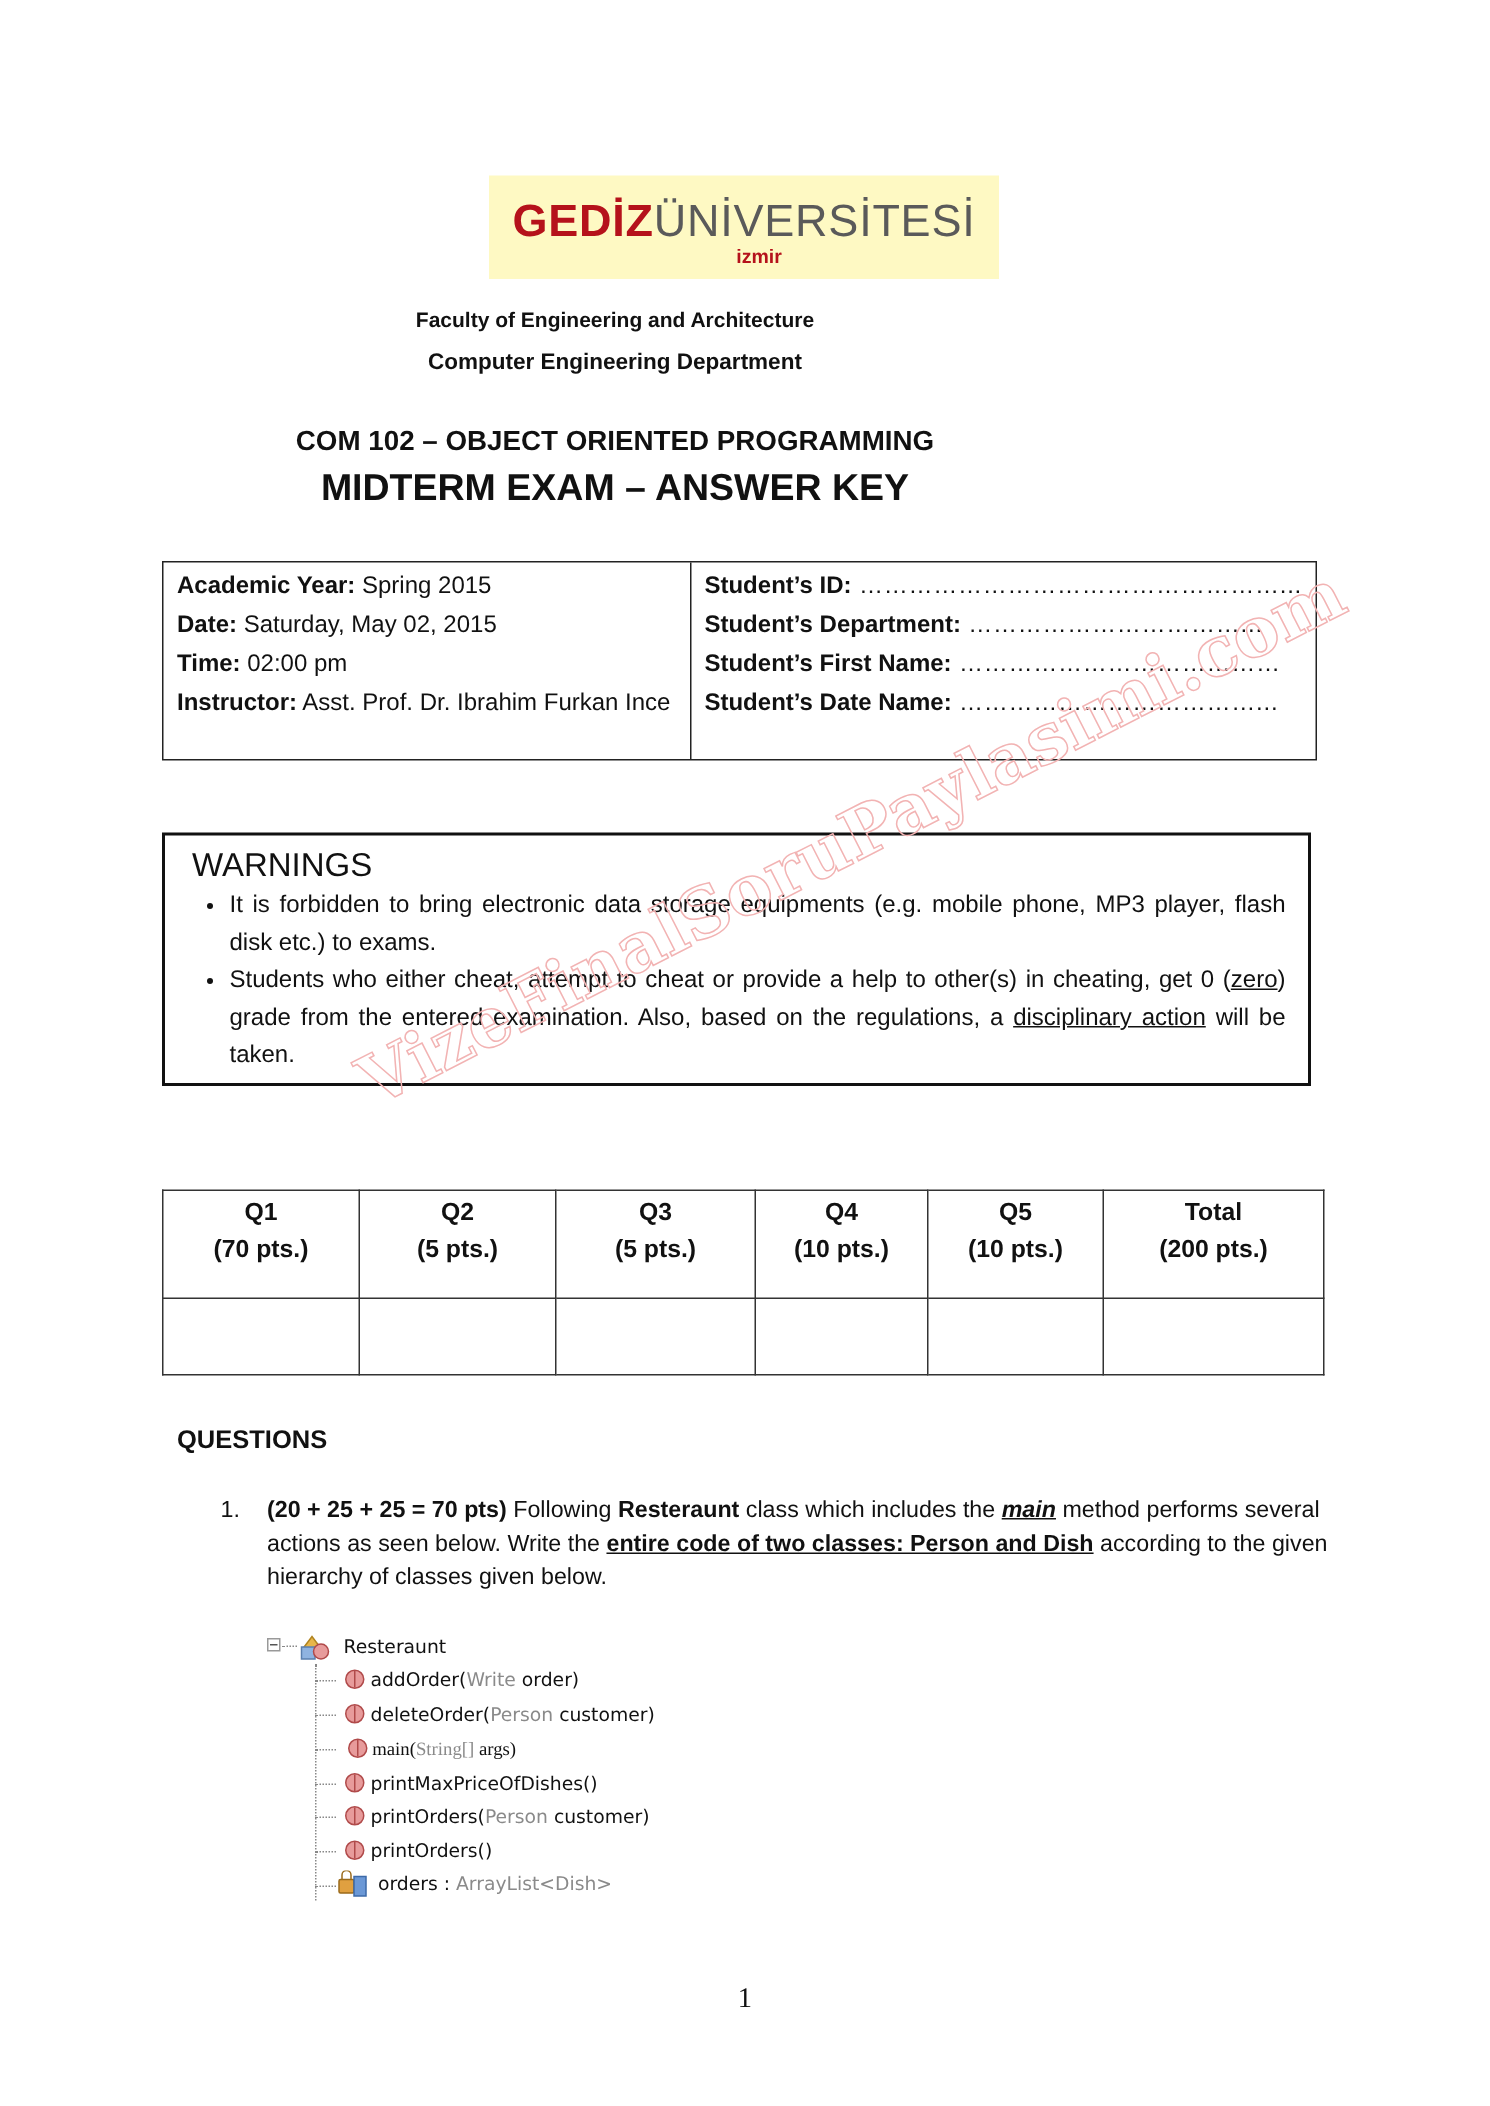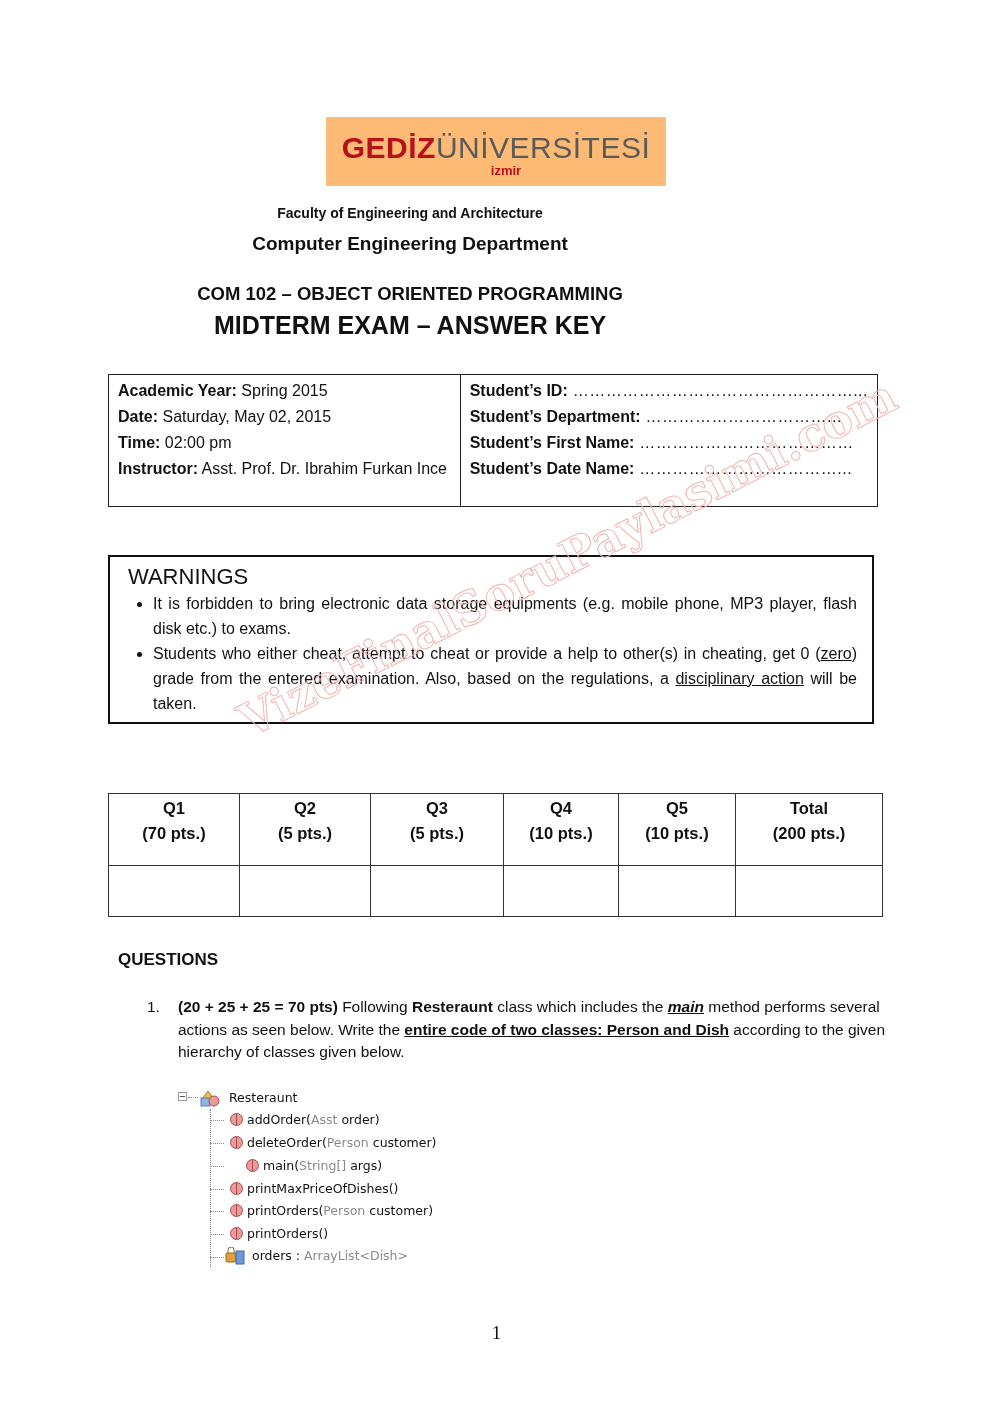--- a/index.html
+++ b/index.html
@@ -1,30 +1,30 @@
 <!DOCTYPE html>
 <html><head>
 <meta charset="utf-8">
 <style>
   html, body { margin: 0; padding: 0; background: #ffffff; }
   body { width: 993px; height: 1404px; position: relative; overflow: hidden;
          font-family: "Liberation Sans", "DejaVu Sans", sans-serif; color: #111; }
   .abs { position: absolute; }
 
   
-  .logo { left: 326px; top: 117px; width: 340px; height: 69px; background: #fdba74;
+  .logo { left: 326px; top: 117px; width: 340px; height: 69px; background: #fef9c3;
           display: flex; flex-direction: column; align-items: center; justify-content: center; }
   .logo-main { font-family: "Liberation Sans", sans-serif; font-size: 30px; letter-spacing: 0.5px; line-height: 32px; margin-top: 6px; }
   .logo-red { color: #b5121b; font-weight: bold; }
   .logo-grey { color: #5a5a5a; font-weight: normal; }
   .logo-sub { color: #b5121b; font-size: 13px; font-weight: bold; line-height: 14px; margin-left: 20px; }
 
   .center { left: 0; width: 820px; text-align: center; }
   .faculty { top: 205px; font-size: 14px; font-weight: bold; }
-  .dept { top: 233px; font-size: 19px; font-weight: bold; }
+  .dept { top: 233px; font-size: 15px; font-weight: bold; }
   .course { top: 283px; font-size: 18.5px; font-weight: bold; }
   .exam { top: 311px; font-size: 25px; font-weight: bold; }
 
   
   .info { left: 108px; top: 374px; width: 770px; height: 133px; border: 1.5px solid #222; box-sizing: border-box; display: flex; }
   .info-col { box-sizing: border-box; padding: 3px 9px; font-size: 16px; }
   .info-left { width: 388px; border-right: 1.5px solid #222; }
   .info-right { flex: 1; }
   .info-row { height: 26px; line-height: 26px; white-space: nowrap; overflow: hidden; }
   .info-row b { font-weight: bold; }
@@ -155,27 +155,27 @@
   <span class="hline" style="left:10px; top:10px; width:10px;"></span>
   <svg class="abs" style="left:21px; top:2px;" width="22" height="18">
     <polygon points="3,10 9,2 15,10" fill="#e8b64a" stroke="#b08420"></polygon>
     <rect x="2" y="9" width="9" height="8" fill="#8fb3e0" stroke="#5a7fae"></rect>
     <circle cx="15" cy="12" r="5" fill="#e79b9b" stroke="#b04a4a"></circle>
   </svg>
   <div class="tree-row" style="left:51px; top:0;">Resteraunt</div>
   <div class="vline"></div>
 
   <span class="hline" style="left:32px; top:33px;"></span>
-  <div class="tree-row" style="left:52px; top:22px;"><span class="meth-icon"></span> <span>addOrder(</span><span class="muted">Asst</span><span> order)</span></div>
+  <div class="tree-row" style="left:52px; top:22px;"><span class="meth-icon"></span> <span>addOrder(</span><span class="muted">Write</span><span> order)</span></div>
 
   <span class="hline" style="left:32px; top:56px;"></span>
   <div class="tree-row" style="left:52px; top:45px;"><span class="meth-icon"></span> <span>deleteOrder(</span><span class="muted">Person</span><span> customer)</span></div>
 
   <span class="hline" style="left:32px; top:79px;"></span>
-  <div class="tree-row" style="left:68px; top:68px;"><span class="meth-icon"></span> <span>main(</span><span class="muted">String[]</span><span> args)</span></div>
+  <div class="tree-row" style="left:54px; top:68px;font-family:Liberation Serif, serif;"><span class="meth-icon"></span> <span>main(</span><span class="muted">String[]</span><span> args)</span></div>
 
   <span class="hline" style="left:32px; top:102px;"></span>
   <div class="tree-row" style="left:52px; top:91px;"><span class="meth-icon"></span> <span>printMaxPriceOfDishes()</span><span class="muted"></span><span></span></div>
 
   <span class="hline" style="left:32px; top:124px;"></span>
   <div class="tree-row" style="left:52px; top:113px;"><span class="meth-icon"></span> <span>printOrders(</span><span class="muted">Person</span><span> customer)</span></div>
 
   <span class="hline" style="left:32px; top:147px;"></span>
   <div class="tree-row" style="left:52px; top:136px;"><span class="meth-icon"></span> <span>printOrders()</span><span class="muted"></span><span></span></div>
 

